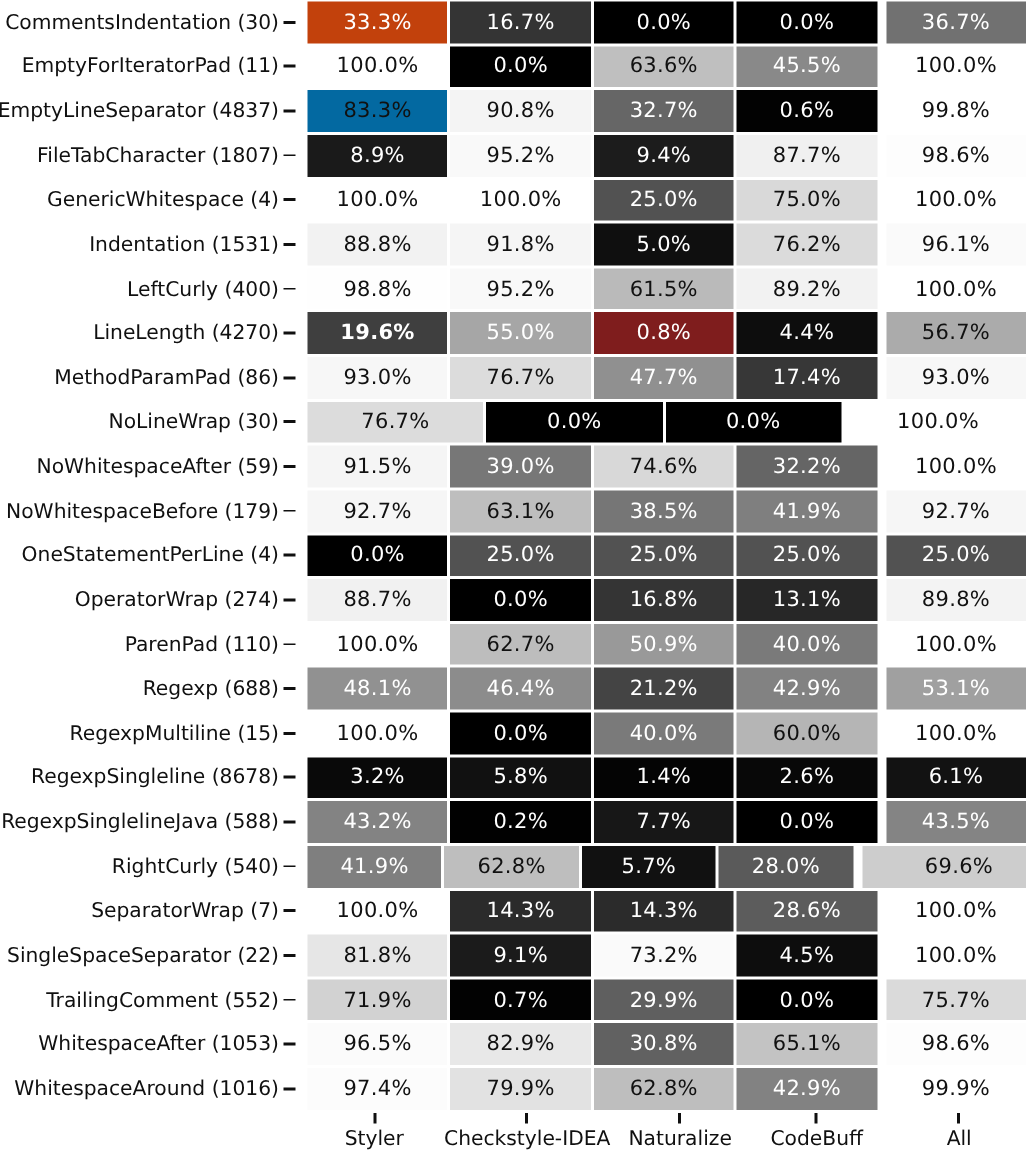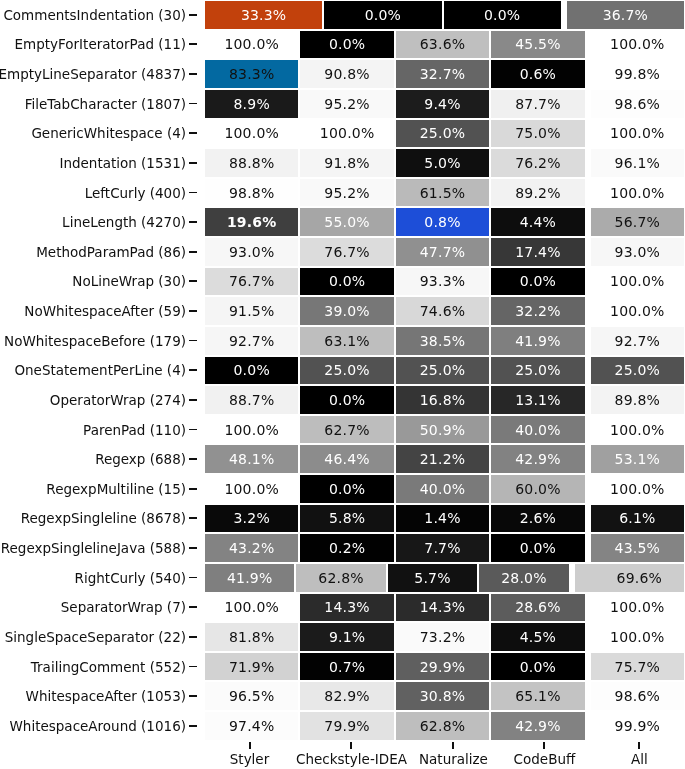--- a/index.html
+++ b/index.html
@@ -73,20 +73,21 @@
   }
 </style>
 </head>
 <body>
 
 <div class="fig">
   <div class="heatmap-body" id="heatmap-body">
       <div class="hrow">
         <div class="ylabel">CommentsIndentation (30)<span class="ytick"></span></div>
         <div class="cell" style="background: #c2410c; color: rgb(255, 255, 255);">33.3%</div>
+        <div class="cell" style="background: rgb(52, 52, 52); color: rgb(255, 255, 255);">16.7%</div>
         <div class="cell" style="background: rgb(0, 0, 0); color: rgb(255, 255, 255);">0.0%</div>
         <div class="cell" style="background: rgb(0, 0, 0); color: rgb(255, 255, 255);">0.0%</div>
         <div class="cell allcol" style="background: rgb(113, 113, 113); color: rgb(255, 255, 255);">36.7%</div>
       </div>
       <div class="hrow">
         <div class="ylabel">EmptyForIteratorPad (11)<span class="ytick"></span></div>
         <div class="cell" style="background: rgb(255, 255, 255); color: rgb(17, 17, 17);">100.0%</div>
         <div class="cell" style="background: rgb(0, 0, 0); color: rgb(255, 255, 255);">0.0%</div>
         <div class="cell" style="background: rgb(191, 191, 191); color: rgb(17, 17, 17);">63.6%</div>
         <div class="cell" style="background: rgb(137, 137, 137); color: rgb(255, 255, 255);">45.5%</div>
@@ -129,37 +130,36 @@
         <div class="cell" style="background: rgb(254, 254, 254); color: rgb(17, 17, 17);">98.8%</div>
         <div class="cell" style="background: rgb(249, 249, 249); color: rgb(17, 17, 17);">95.2%</div>
         <div class="cell" style="background: rgb(186, 186, 186); color: rgb(17, 17, 17);">61.5%</div>
         <div class="cell" style="background: rgb(242, 242, 242); color: rgb(17, 17, 17);">89.2%</div>
         <div class="cell allcol" style="background: rgb(255, 255, 255); color: rgb(17, 17, 17);">100.0%</div>
       </div>
       <div class="hrow">
         <div class="ylabel">LineLength (4270)<span class="ytick"></span></div>
         <div class="cell" style="background: rgb(63, 63, 63); color: rgb(255, 255, 255); font-weight: bold;">19.6%</div>
         <div class="cell" style="background: rgb(166, 166, 166); color: rgb(255, 255, 255);">55.0%</div>
-        <div class="cell" style="background: #1d4ed8; color: rgb(255, 255, 255);">0.8%</div>
+        <div class="cell" style="background: #7f1d1d; color: rgb(255, 255, 255);">0.8%</div>
         <div class="cell" style="background: rgb(13, 13, 13); color: rgb(255, 255, 255);">4.4%</div>
         <div class="cell allcol" style="background: rgb(171, 171, 171); color: rgb(17, 17, 17);">56.7%</div>
       </div>
       <div class="hrow">
         <div class="ylabel">MethodParamPad (86)<span class="ytick"></span></div>
         <div class="cell" style="background: rgb(247, 247, 247); color: rgb(17, 17, 17);">93.0%</div>
         <div class="cell" style="background: rgb(220, 220, 220); color: rgb(17, 17, 17);">76.7%</div>
         <div class="cell" style="background: rgb(144, 144, 144); color: rgb(255, 255, 255);">47.7%</div>
         <div class="cell" style="background: rgb(55, 55, 55); color: rgb(255, 255, 255);">17.4%</div>
         <div class="cell allcol" style="background: rgb(247, 247, 247); color: rgb(17, 17, 17);">93.0%</div>
       </div>
       <div class="hrow">
         <div class="ylabel">NoLineWrap (30)<span class="ytick"></span></div>
         <div class="cell" style="background: rgb(220, 220, 220); color: rgb(17, 17, 17);">76.7%</div>
         <div class="cell" style="background: rgb(0, 0, 0); color: rgb(255, 255, 255);">0.0%</div>
-        <div class="cell" style="background: rgb(247, 247, 247); color: rgb(17, 17, 17);">93.3%</div>
         <div class="cell" style="background: rgb(0, 0, 0); color: rgb(255, 255, 255);">0.0%</div>
         <div class="cell allcol" style="background: rgb(255, 255, 255); color: rgb(17, 17, 17);">100.0%</div>
       </div>
       <div class="hrow">
         <div class="ylabel">NoWhitespaceAfter (59)<span class="ytick"></span></div>
         <div class="cell" style="background: rgb(245, 245, 245); color: rgb(17, 17, 17);">91.5%</div>
         <div class="cell" style="background: rgb(119, 119, 119); color: rgb(255, 255, 255);">39.0%</div>
         <div class="cell" style="background: rgb(216, 216, 216); color: rgb(17, 17, 17);">74.6%</div>
         <div class="cell" style="background: rgb(101, 101, 101); color: rgb(255, 255, 255);">32.2%</div>
         <div class="cell allcol" style="background: rgb(255, 255, 255); color: rgb(17, 17, 17);">100.0%</div>

